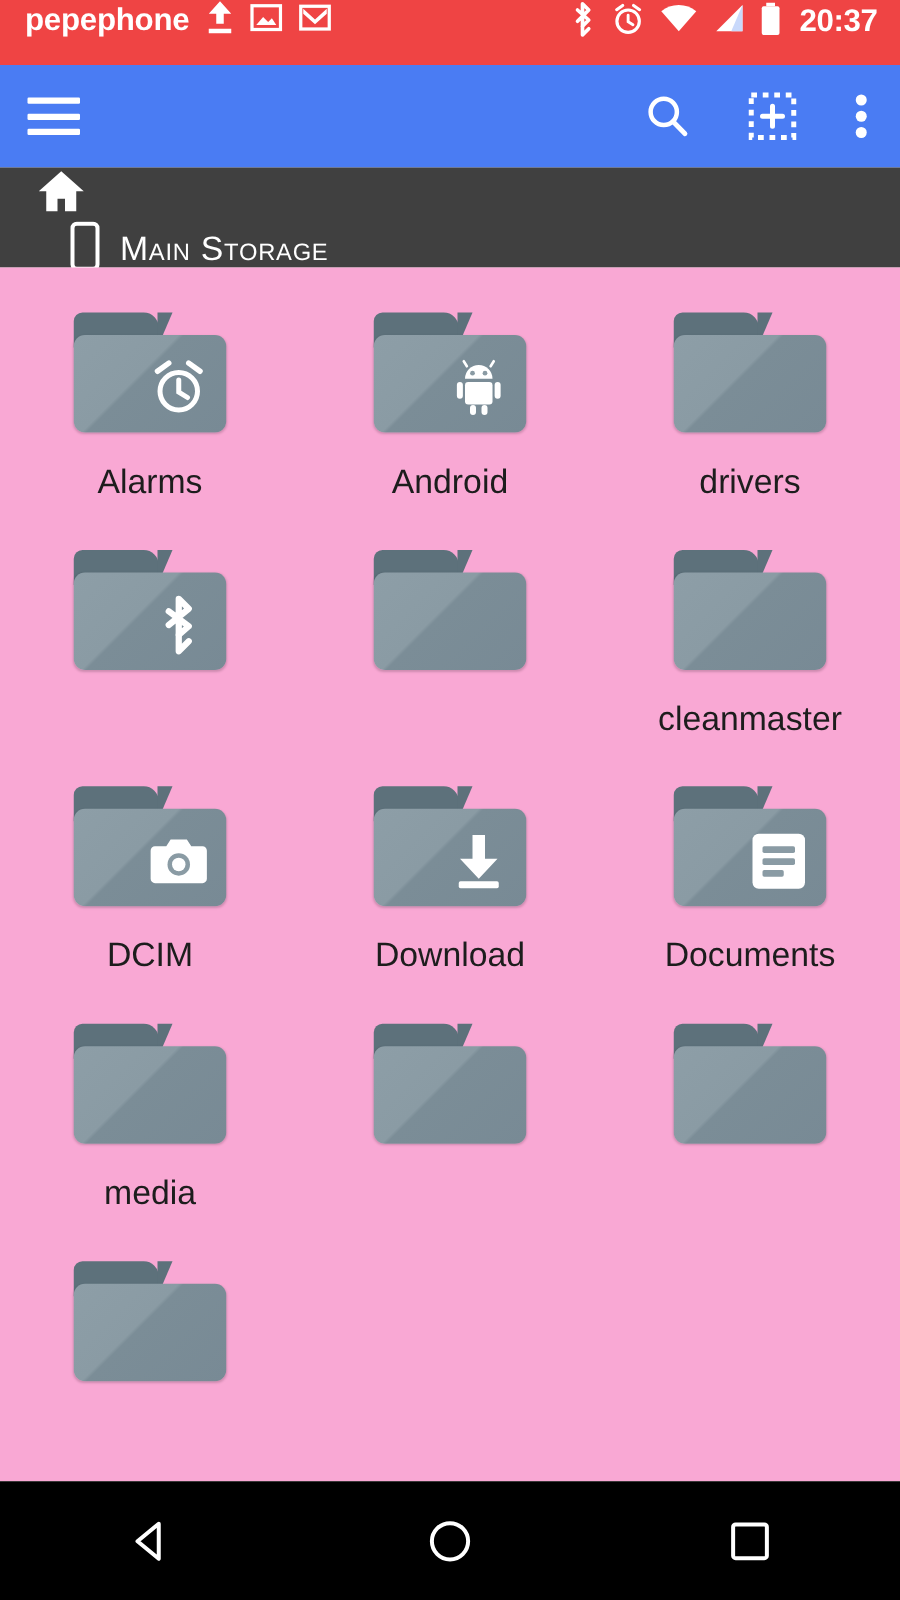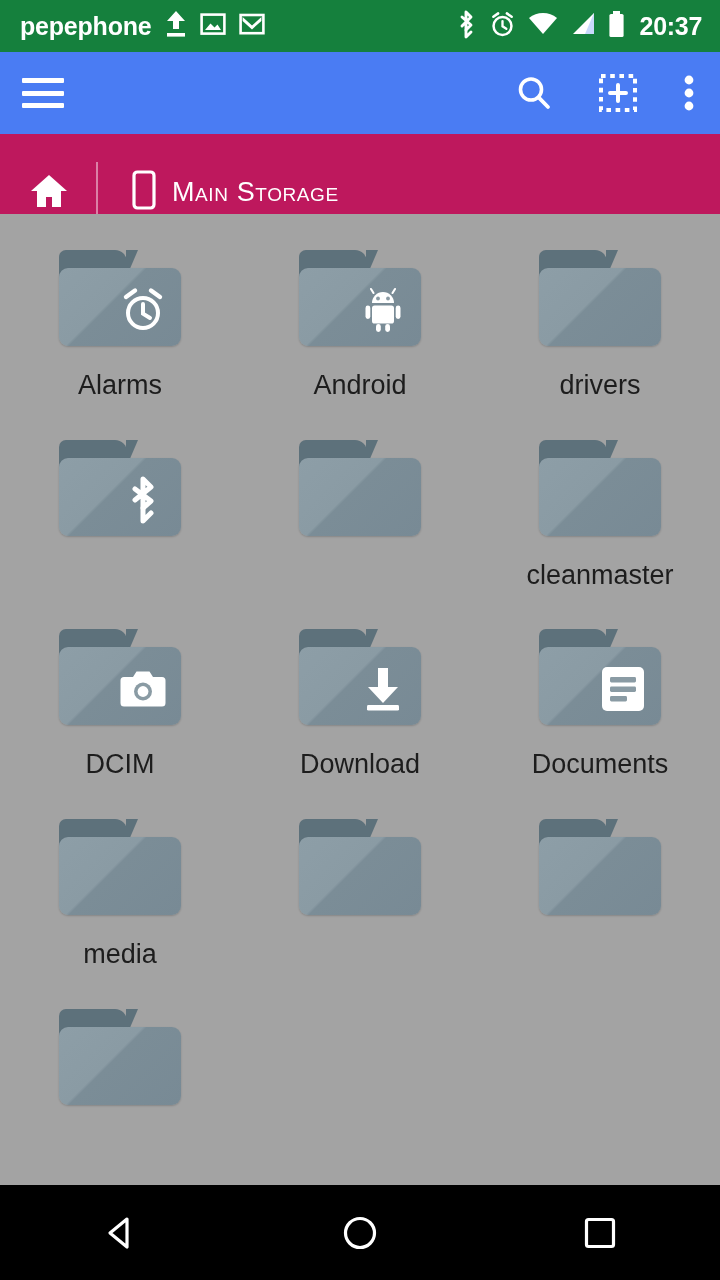--- a/index.html
+++ b/index.html
@@ -7,57 +7,57 @@
   html, body {
     width:720px; height:1280px;
     font-family:"Liberation Sans", sans-serif;
     background:#efeeec;
     overflow:hidden;
   }
   #screen { position:relative; width:720px; height:1280px; overflow:hidden; }
 
   
   .statusbar {
-    height:52px; background:#15803d;
-    display:flex; align-items:center;
+    height:52px; background:#ef4444;
+    display:flex; align-items:flex-start;
     padding:0 18px 0 20px; color:#fff;
   }
   .carrier { font-size:25px; font-weight:bold; letter-spacing:-.2px; line-height:1; }
   .sb-left { display:flex; align-items:center; gap:13px; }
   .sb-right { margin-left:auto; display:flex; align-items:center; gap:12px; }
   .sb-icon { display:block; }
   .clock { font-size:25px; font-weight:bold; margin-left:3px; letter-spacing:-.3px; }
 
   
   .toolbar {
     height:82px; background:#4a7cf3;
     display:flex; align-items:center; padding:0 24px 0 22px;
   }
   .hamburger { width:42px; height:30px; display:flex; flex-direction:column; justify-content:space-between; cursor:pointer; }
   .hamburger span { display:block; height:5px; background:#fff; border-radius:1px; }
   .tb-actions { margin-left:auto; display:flex; align-items:center; gap:44px; }
   .tb-btn { display:flex; align-items:center; justify-content:center; cursor:pointer; }
 
   
   .breadcrumb {
-    height:80px; background:#be185d;
-    display:flex; align-items:flex-end; padding:0 22px;
+    height:80px; background:#404040;
+    display:flex; align-items:flex-start; padding:0 22px;flex-direction:column;
   }
   .crumb-home { padding:0 26px 0 6px; display:flex; align-items:center; cursor:pointer; }
   .crumb-div { width:2px; height:52px; background:rgba(255,255,255,.45); }
   .crumb-item { display:flex; align-items:center; gap:16px; padding-left:34px; cursor:pointer; }
   .crumb-label {
     color:#fff; font-size:27px; font-variant:small-caps;
     letter-spacing:.6px; white-space:nowrap;
   }
 
   
   .content {
     position:absolute; top:214px; left:0; right:0; bottom:95px;
-    background:#a3a3a3; overflow:hidden;
+    background:#f9a8d4; overflow:hidden;
   }
   .grid { display:grid; grid-template-columns:repeat(3,1fr); }
   .cell {
     display:flex; flex-direction:column; align-items:center;
     padding-top:36px; cursor:pointer;
   }
   .cell-label {
     margin-top:22px; font-size:27px; color:#1d1d1d;
     text-align:center; line-height:1.32; max-width:210px;
     word-break:break-word;

